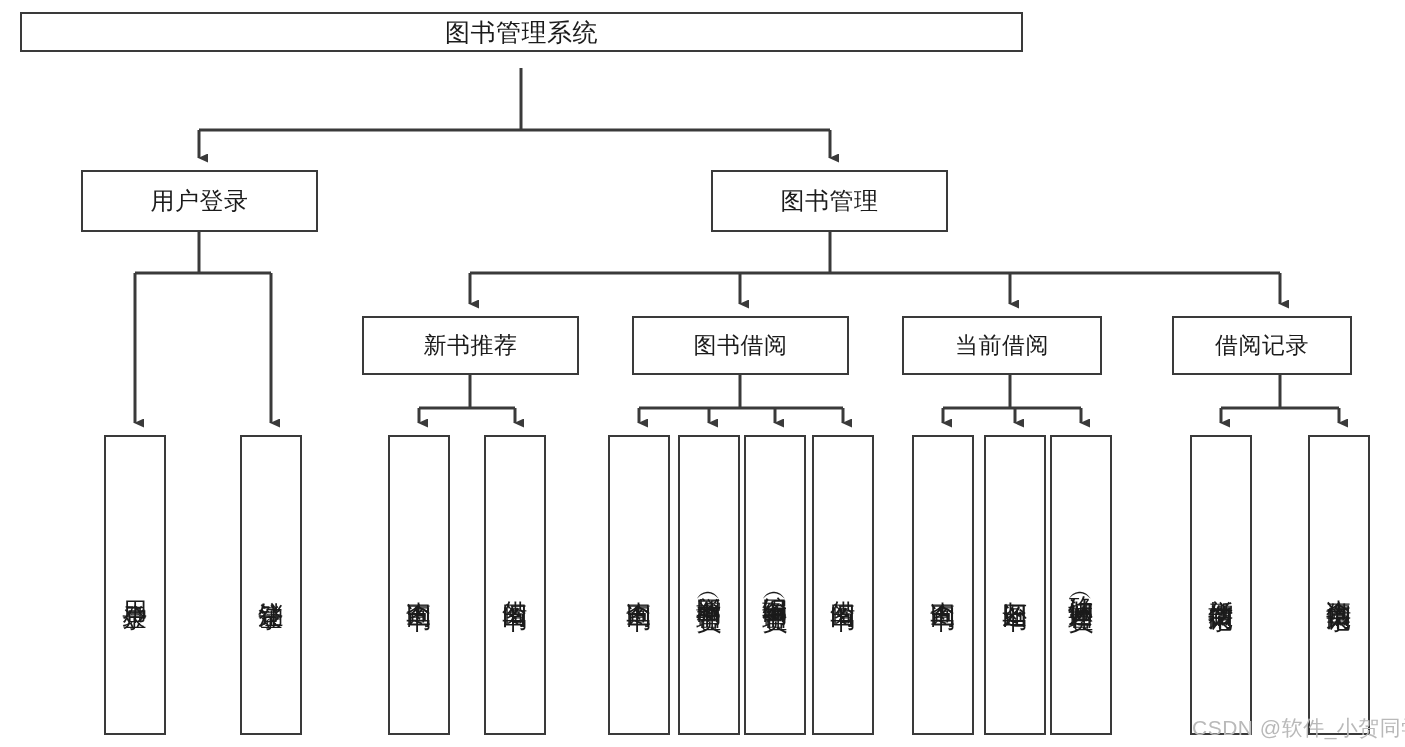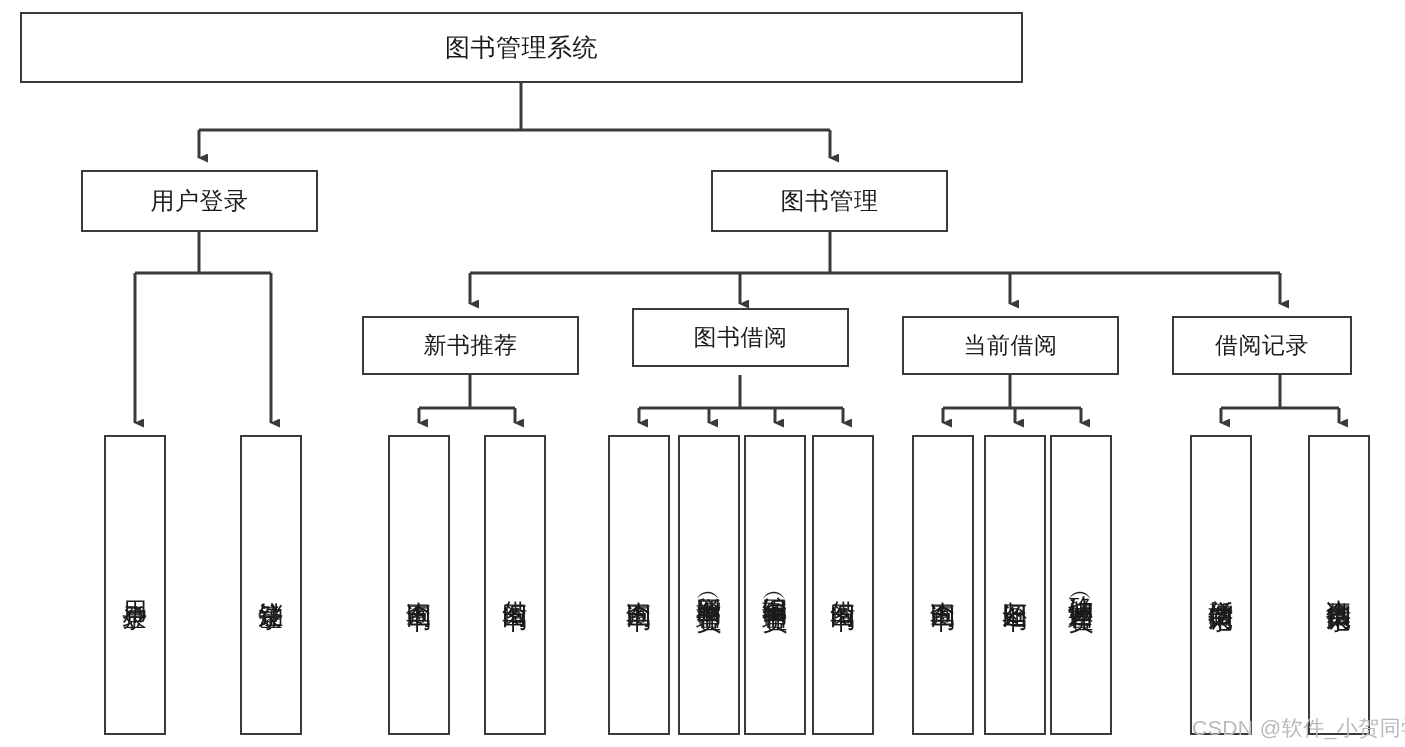--- a/index.html
+++ b/index.html
@@ -113,38 +113,38 @@
       <path d="M1015,408 L1015,423" marker-end="url(#arrow)"></path>
       <path d="M1081,408 L1081,423" marker-end="url(#arrow)"></path>
 
       <path d="M1280,375 L1280,408"></path>
       <path d="M1221,408 L1339,408"></path>
       <path d="M1221,408 L1221,423" marker-end="url(#arrow)"></path>
       <path d="M1339,408 L1339,423" marker-end="url(#arrow)"></path>
     </g>
   </svg>
 
-  <div class="node node-root" style="left: 20px; top: 12px; width: 1003px; height: 71px;">
+  <div class="node node-root" style="left: 20px; top: 12px; width: 1003px; height: 40px;">
     <span class="lbl">图书管理系统</span>
   </div>
 
   <div class="node node-l2" style="left: 81px; top: 170px; width: 237px; height: 62px;">
     <span class="lbl">用户登录</span>
   </div>
   <div class="node node-l3" style="left: 362px; top: 316px; width: 217px; height: 59px;">
     <span class="lbl">新书推荐</span>
   </div>
 
   <div class="node node-l2" style="left: 711px; top: 170px; width: 237px; height: 62px;">
     <span class="lbl">图书管理</span>
   </div>
-  <div class="node node-l3" style="left: 632px; top: 308px; width: 217px; height: 59px;">
+  <div class="node node-l3" style="left: 632px; top: 316px; width: 217px; height: 59px;">
     <span class="lbl">图书借阅</span>
   </div>
-  <div class="node node-l3" style="left: 902px; top: 316px; width: 217px; height: 59px;">
+  <div class="node node-l3" style="left: 902px; top: 316px; width: 200px; height: 59px;">
     <span class="lbl">当前借阅</span>
   </div>
   <div class="node node-l3" style="left: 1172px; top: 316px; width: 180px; height: 59px;">
     <span class="lbl">借阅记录</span>
   </div>
 
   <div class="node node-leaf" style="left: 104px; top: 435px; width: 62px; height: 300px;">
     <span class="lbl">用户登录</span>
   </div>
   <div class="node node-leaf" style="left: 240px; top: 435px; width: 62px; height: 300px;">

